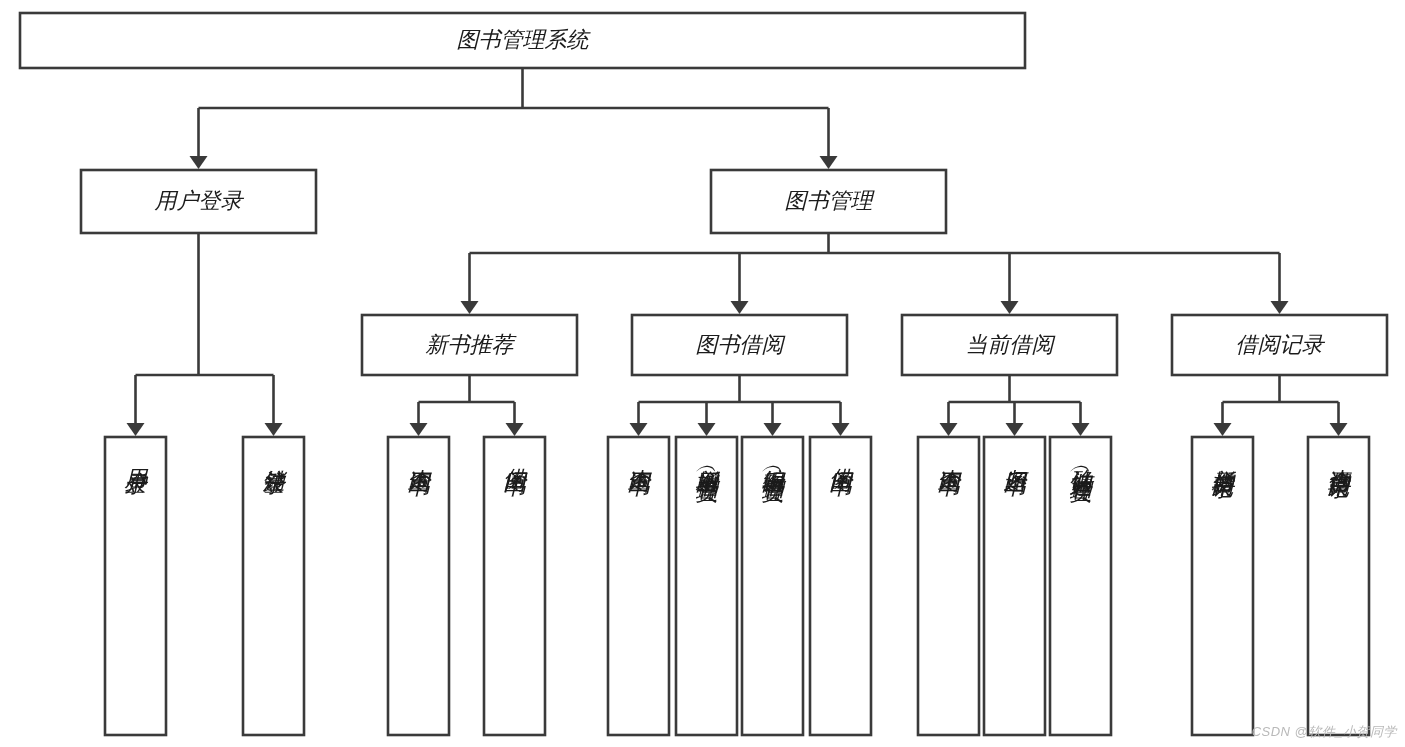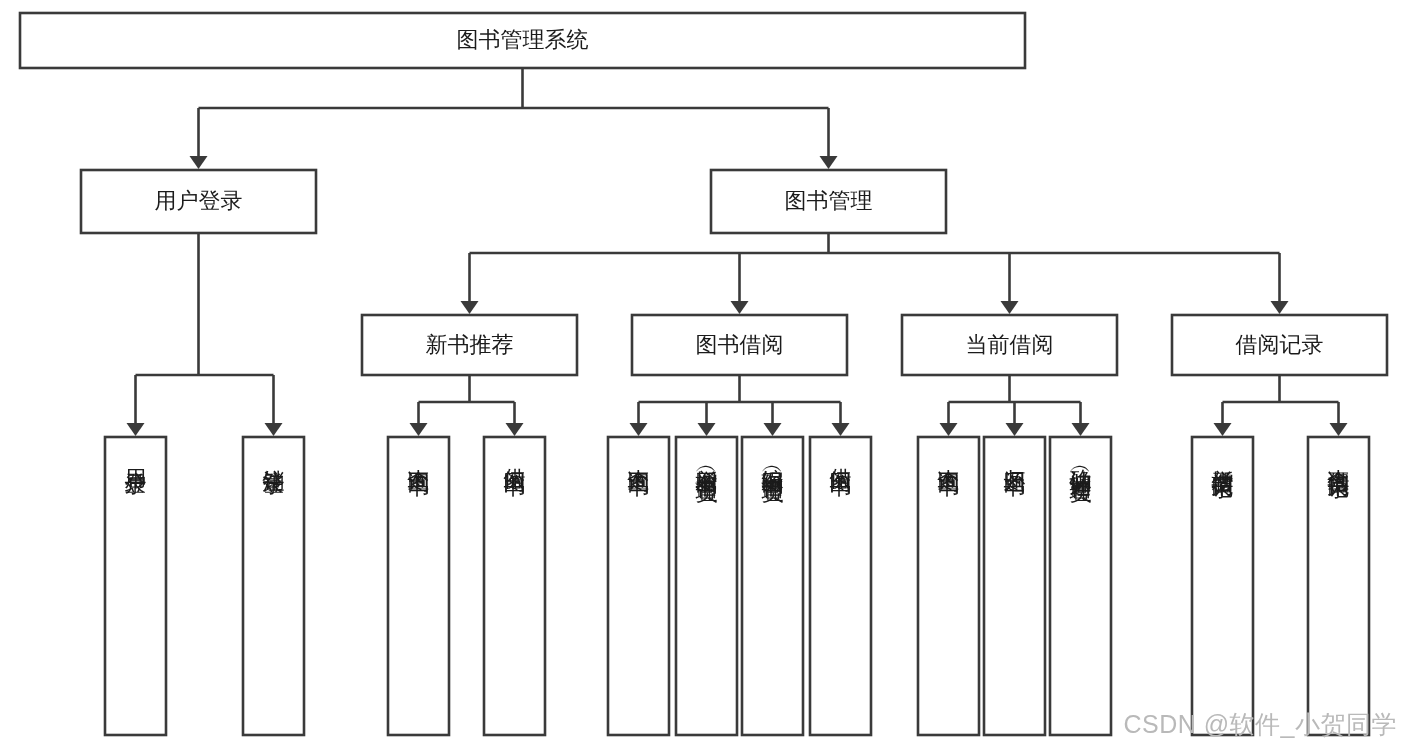--- a/index.html
+++ b/index.html
@@ -12,20 +12,21 @@
     height: 747px;
     font-family: "Liberation Sans", sans-serif;
     overflow: hidden;
     position: relative;
   }
   #diagram-root {
     position: absolute;
     left: 0; top: 0;
     width: 1405px;
     height: 747px;
+    font-style: italic;
   }
   svg.diagram {
     display: block;
     width: 1405px;
     height: 747px;
   }
   .node-rect {
     fill: #ffffff;
     stroke: #3a3a3a;
     stroke-width: 2.6;
@@ -58,21 +59,21 @@
     letter-spacing: 2px;
     white-space: nowrap;
     pointer-events: none;
     transform: translateX(-50%);
   }
   .watermark {
     position: absolute;
     right: 8px;
     bottom: 6px;
     font-family: "Liberation Sans", sans-serif;
-    font-size: 25px;
+    font-size: 13px;
     color: #b9b9b9;
     white-space: nowrap;
     letter-spacing: 0.5px;
   }
 </style>
 </head>
 <body>
 
 <div id="diagram-root">
   <svg class="diagram" id="diagram-svg" viewBox="0 0 1405 747" xmlns="http://www.w3.org/2000/svg">

